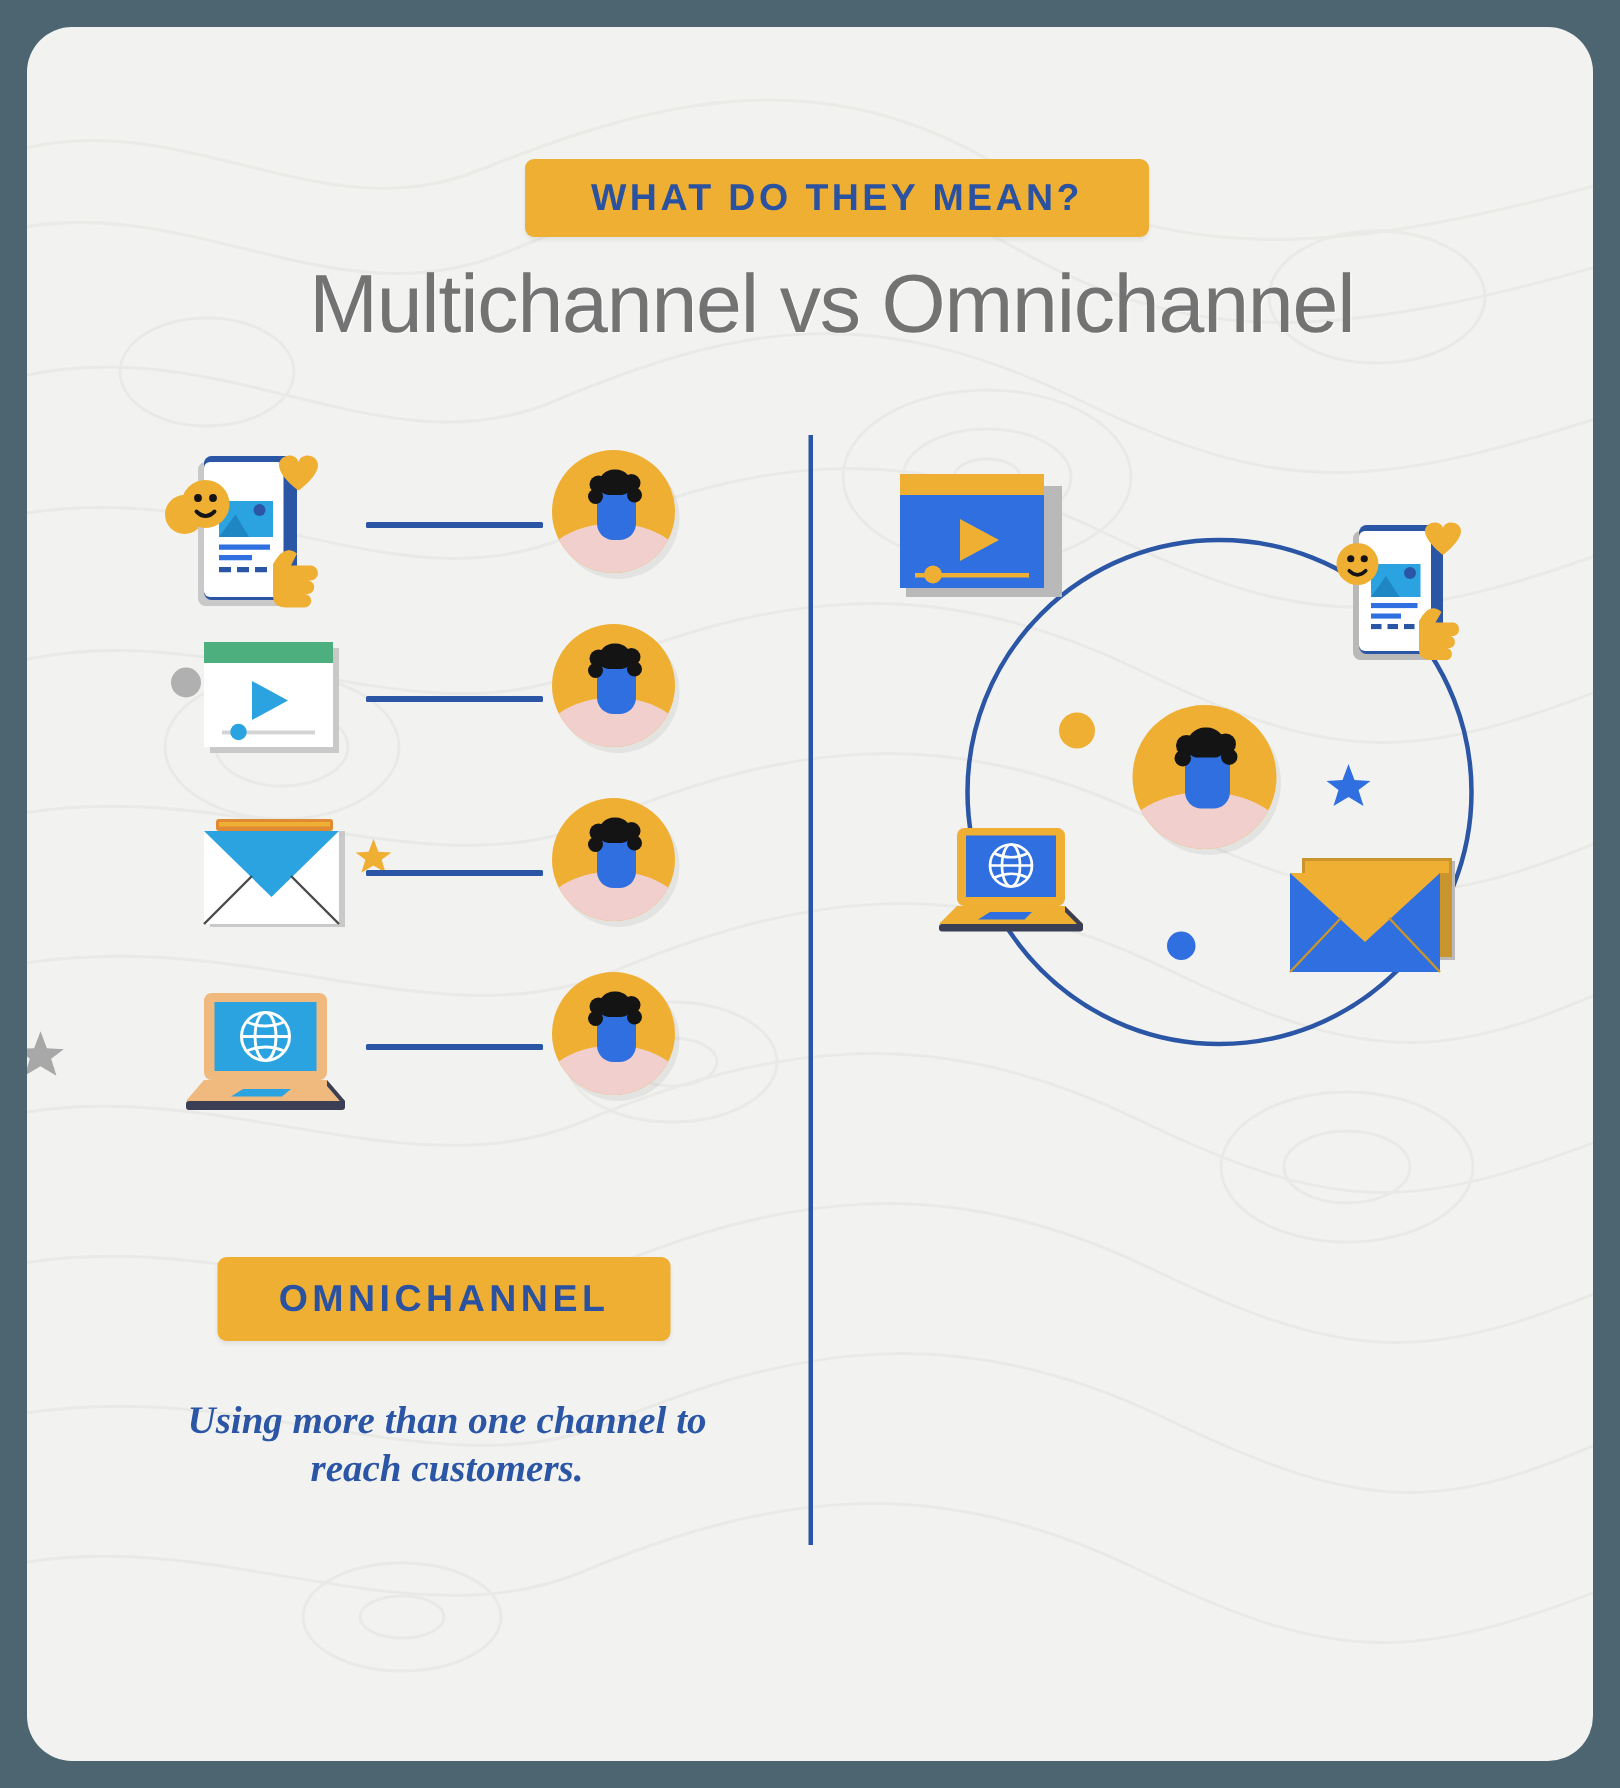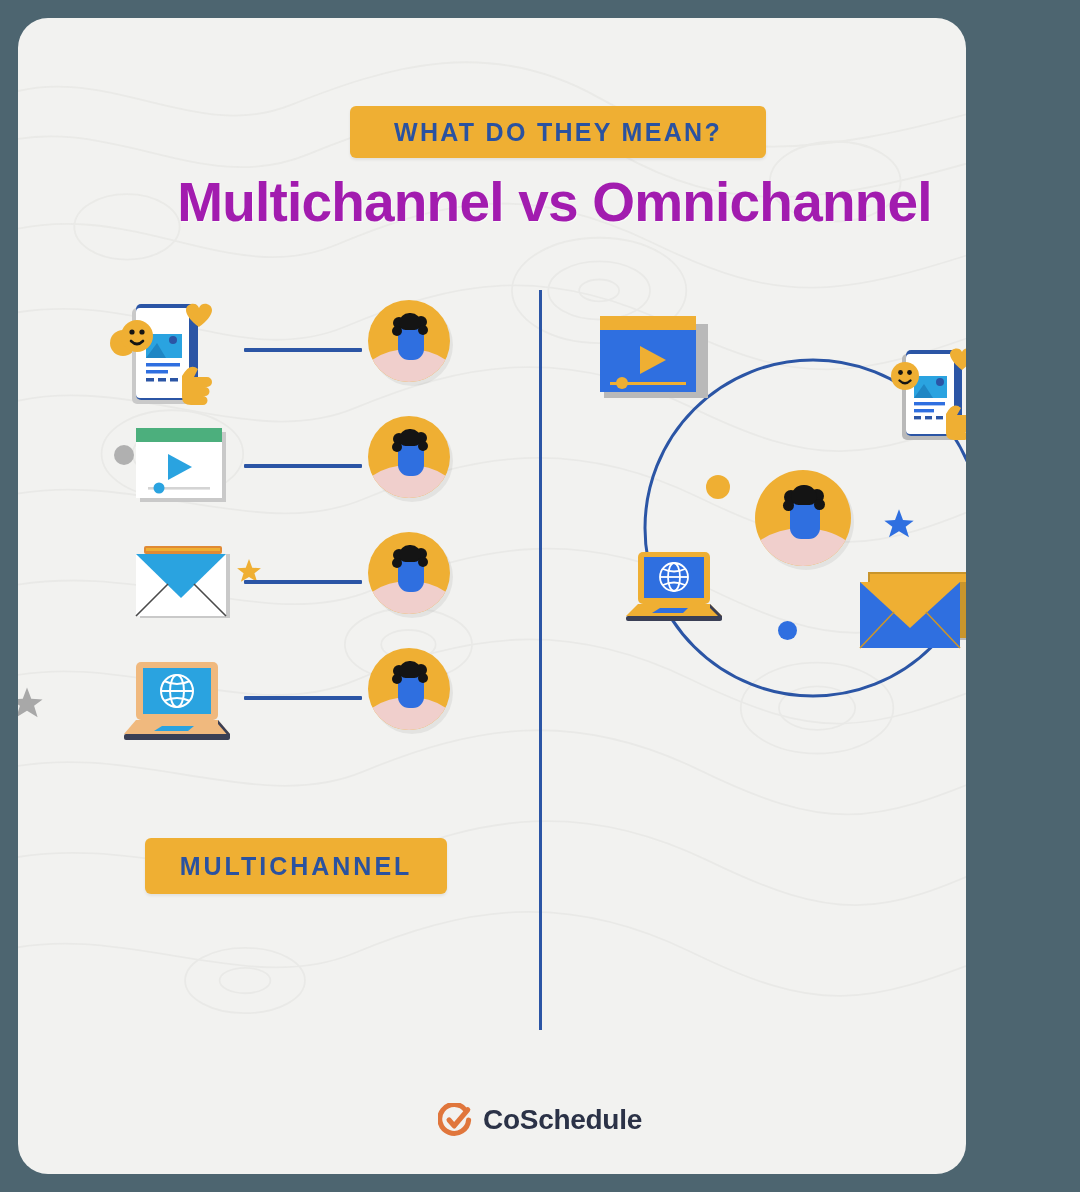--- a/index.html
+++ b/index.html
@@ -12,21 +12,21 @@
   }
   .page {
     position: relative;
     width: 1080px; height: 1192px;
     background: #4d6570;
   }
   
   .card {
     position: absolute;
     left: 18px; top: 18px;
-    width: 948px; height: 1156px;
+    width: 1044px; height: 1156px;
     background: #f2f2f0;
     border-radius: 30px;
     overflow: hidden;
   }
   .topo { position: absolute; inset: 0; opacity: .55; pointer-events: none; }
   
   .badge-top {
     position: absolute; left: 332px; top: 88px;
     width: 416px; height: 52px;
     background: #efaf33;
@@ -34,21 +34,21 @@
     display: flex; align-items: center; justify-content: center;
     box-shadow: 0 2px 3px rgba(0,0,0,.07);
   }
   .badge-top span {
     color: #2a52a0; font-size: 25px; font-weight: bold;
     letter-spacing: 2.3px;
   }
   .title {
     position: absolute; left: 0; top: 152px; width: 1044px;
     text-align: center;
-    color: #a21caf; font-size: 55px; font-weight: bold;
+    color: #737373; font-size: 55px; font-weight: normal;
     letter-spacing: -0.8px;
     text-shadow: 1px 1px 0 rgba(255,255,255,.6);
     padding-left: 29px;
   }
   
   .divider {
     position: absolute; left: 521px; top: 272px;
     width: 3px; height: 740px;
     background: #2b55a5;
   }
@@ -376,26 +376,20 @@
           </g>
           <path d="M10 70 L22 58 L94 58 L106 70 Z" fill="#efaf33"></path>
           <path d="M94 58 L106 70 L106 74 L94 62 Z" fill="#3a3f55"></path>
           <path d="M36 67 L44 62 L72 62 L67 67 Z" fill="#2f6fe0"></path>
           <rect x="10" y="70" width="96" height="5" rx="2" fill="#3a3f55"></rect>
         </svg>
       </div>
     </div>
 
     <div class="badge-mc">
-      <span>MULTICHANNEL</span>
+      <span>OMNICHANNEL</span>
     </div>
-
-
-    <div class="logo">
-      <svg class="mark" viewBox="0 0 40 40">
-        <path d="M33 9 A17 17 0 1 0 36 20" fill="none" stroke="#e0763c" stroke-width="6" stroke-linecap="round"></path>
-        <path d="M13 20 L19 27 L35 8" fill="none" stroke="#e0763c" stroke-width="6" stroke-linecap="round" stroke-linejoin="round"></path>
-      </svg>
-      <span class="word">CoSchedule</span>
-    </div>
+    <div class="desc desc-mc">Using more than one channel to reach customers.</div>
+
+
 
   </div>
 </div>
 
 </body></html>

